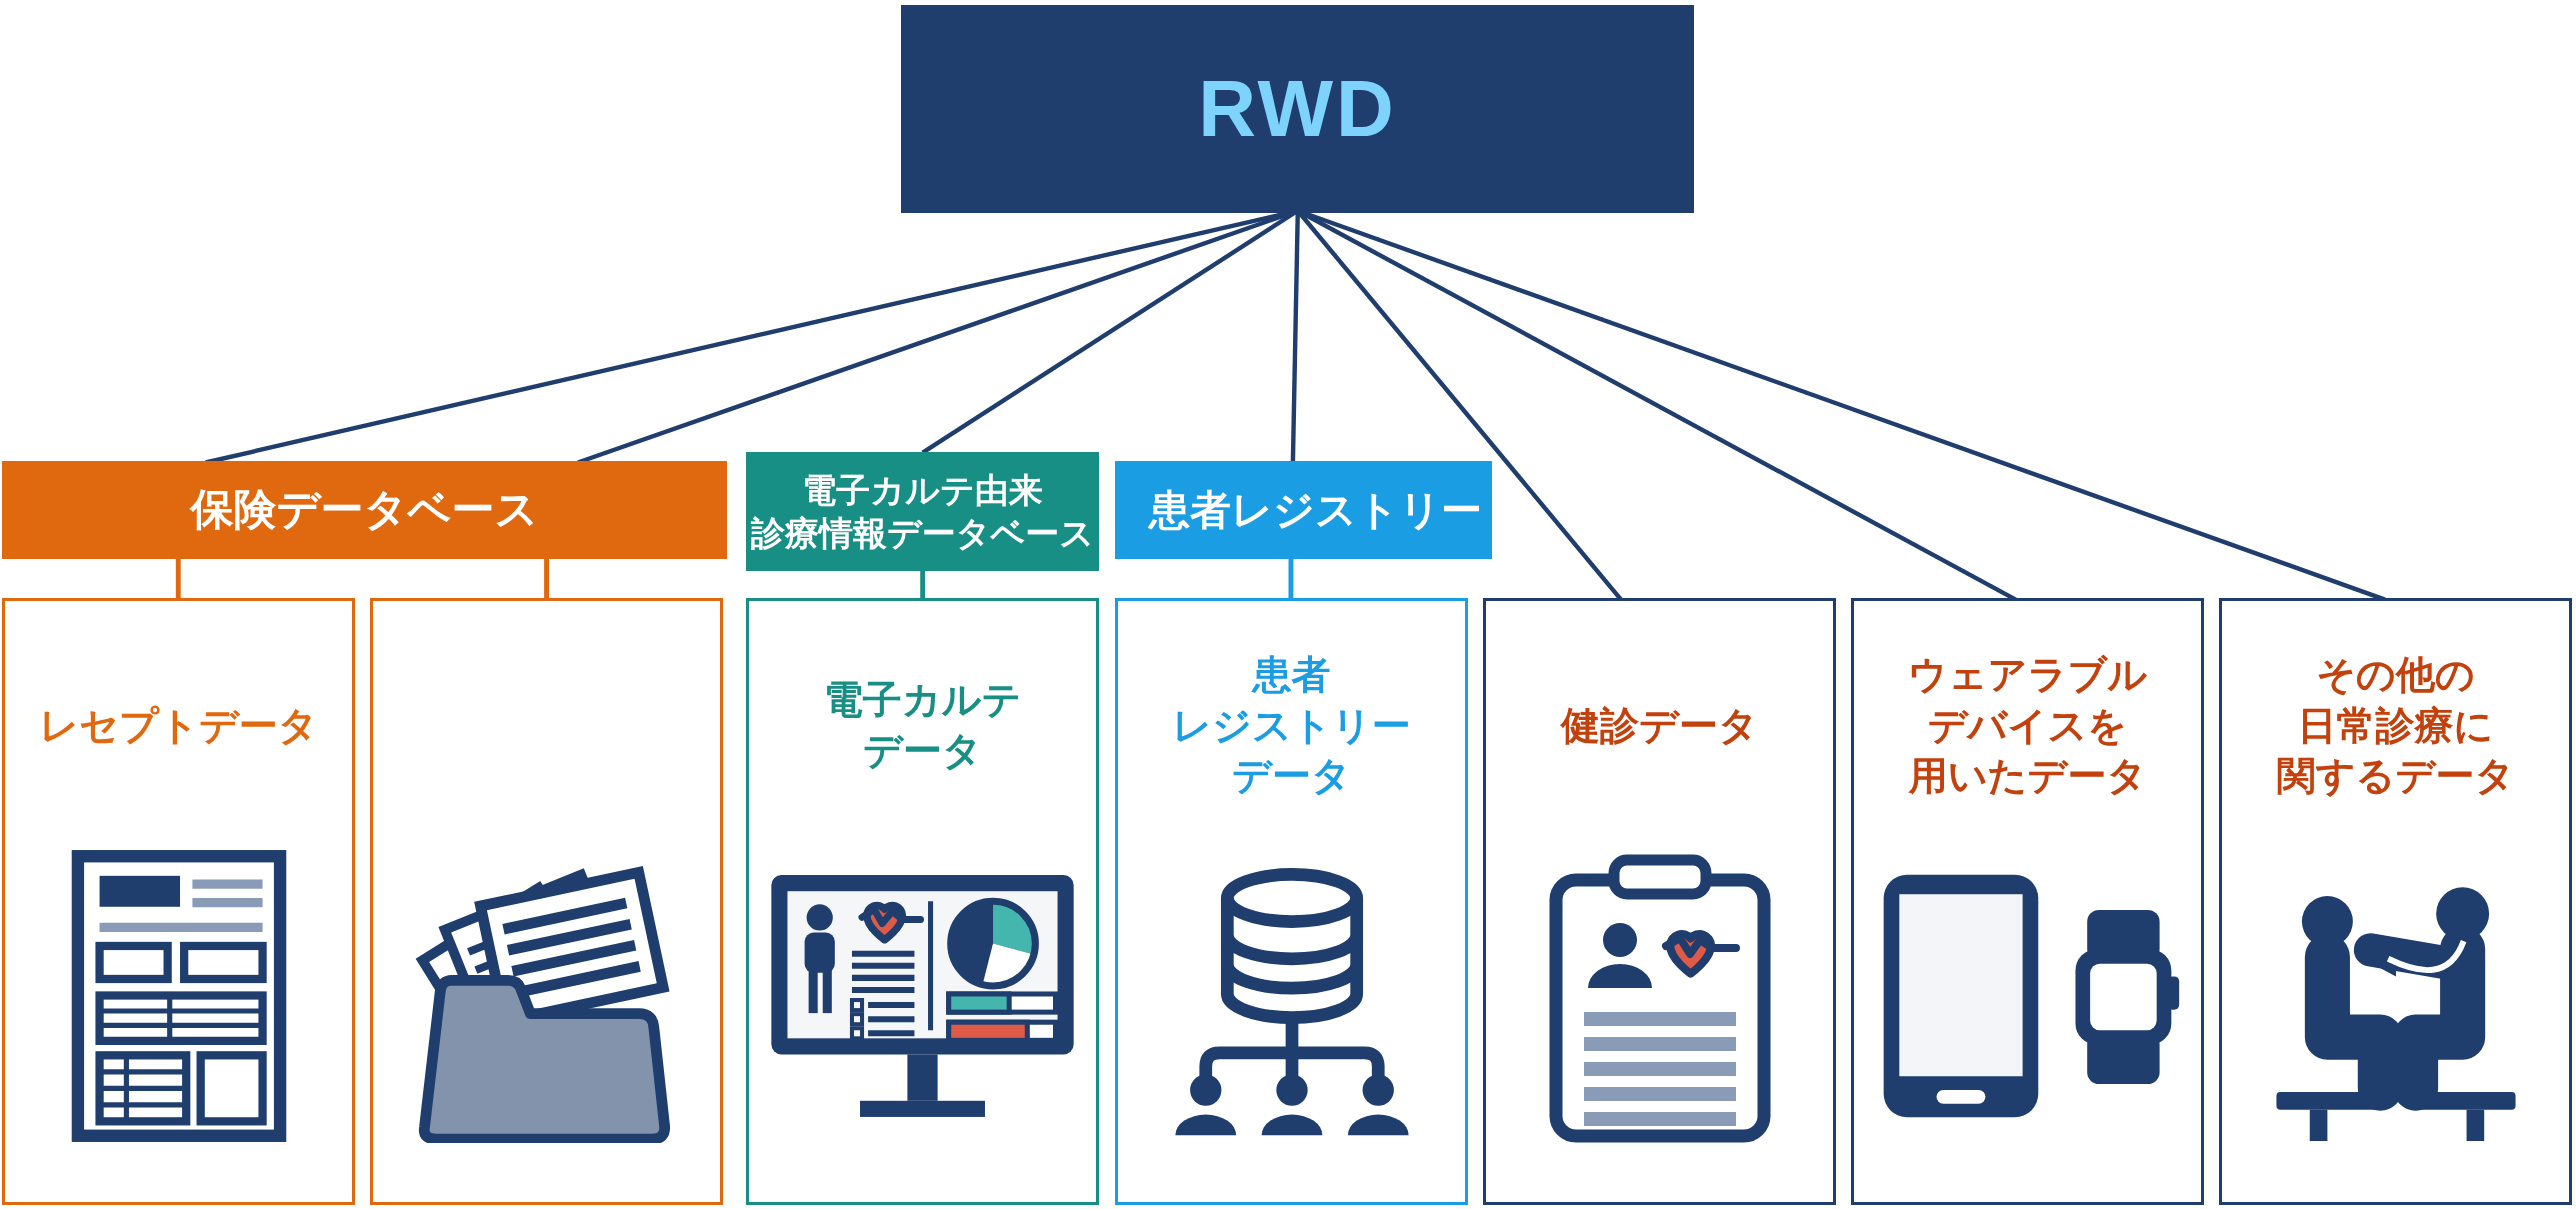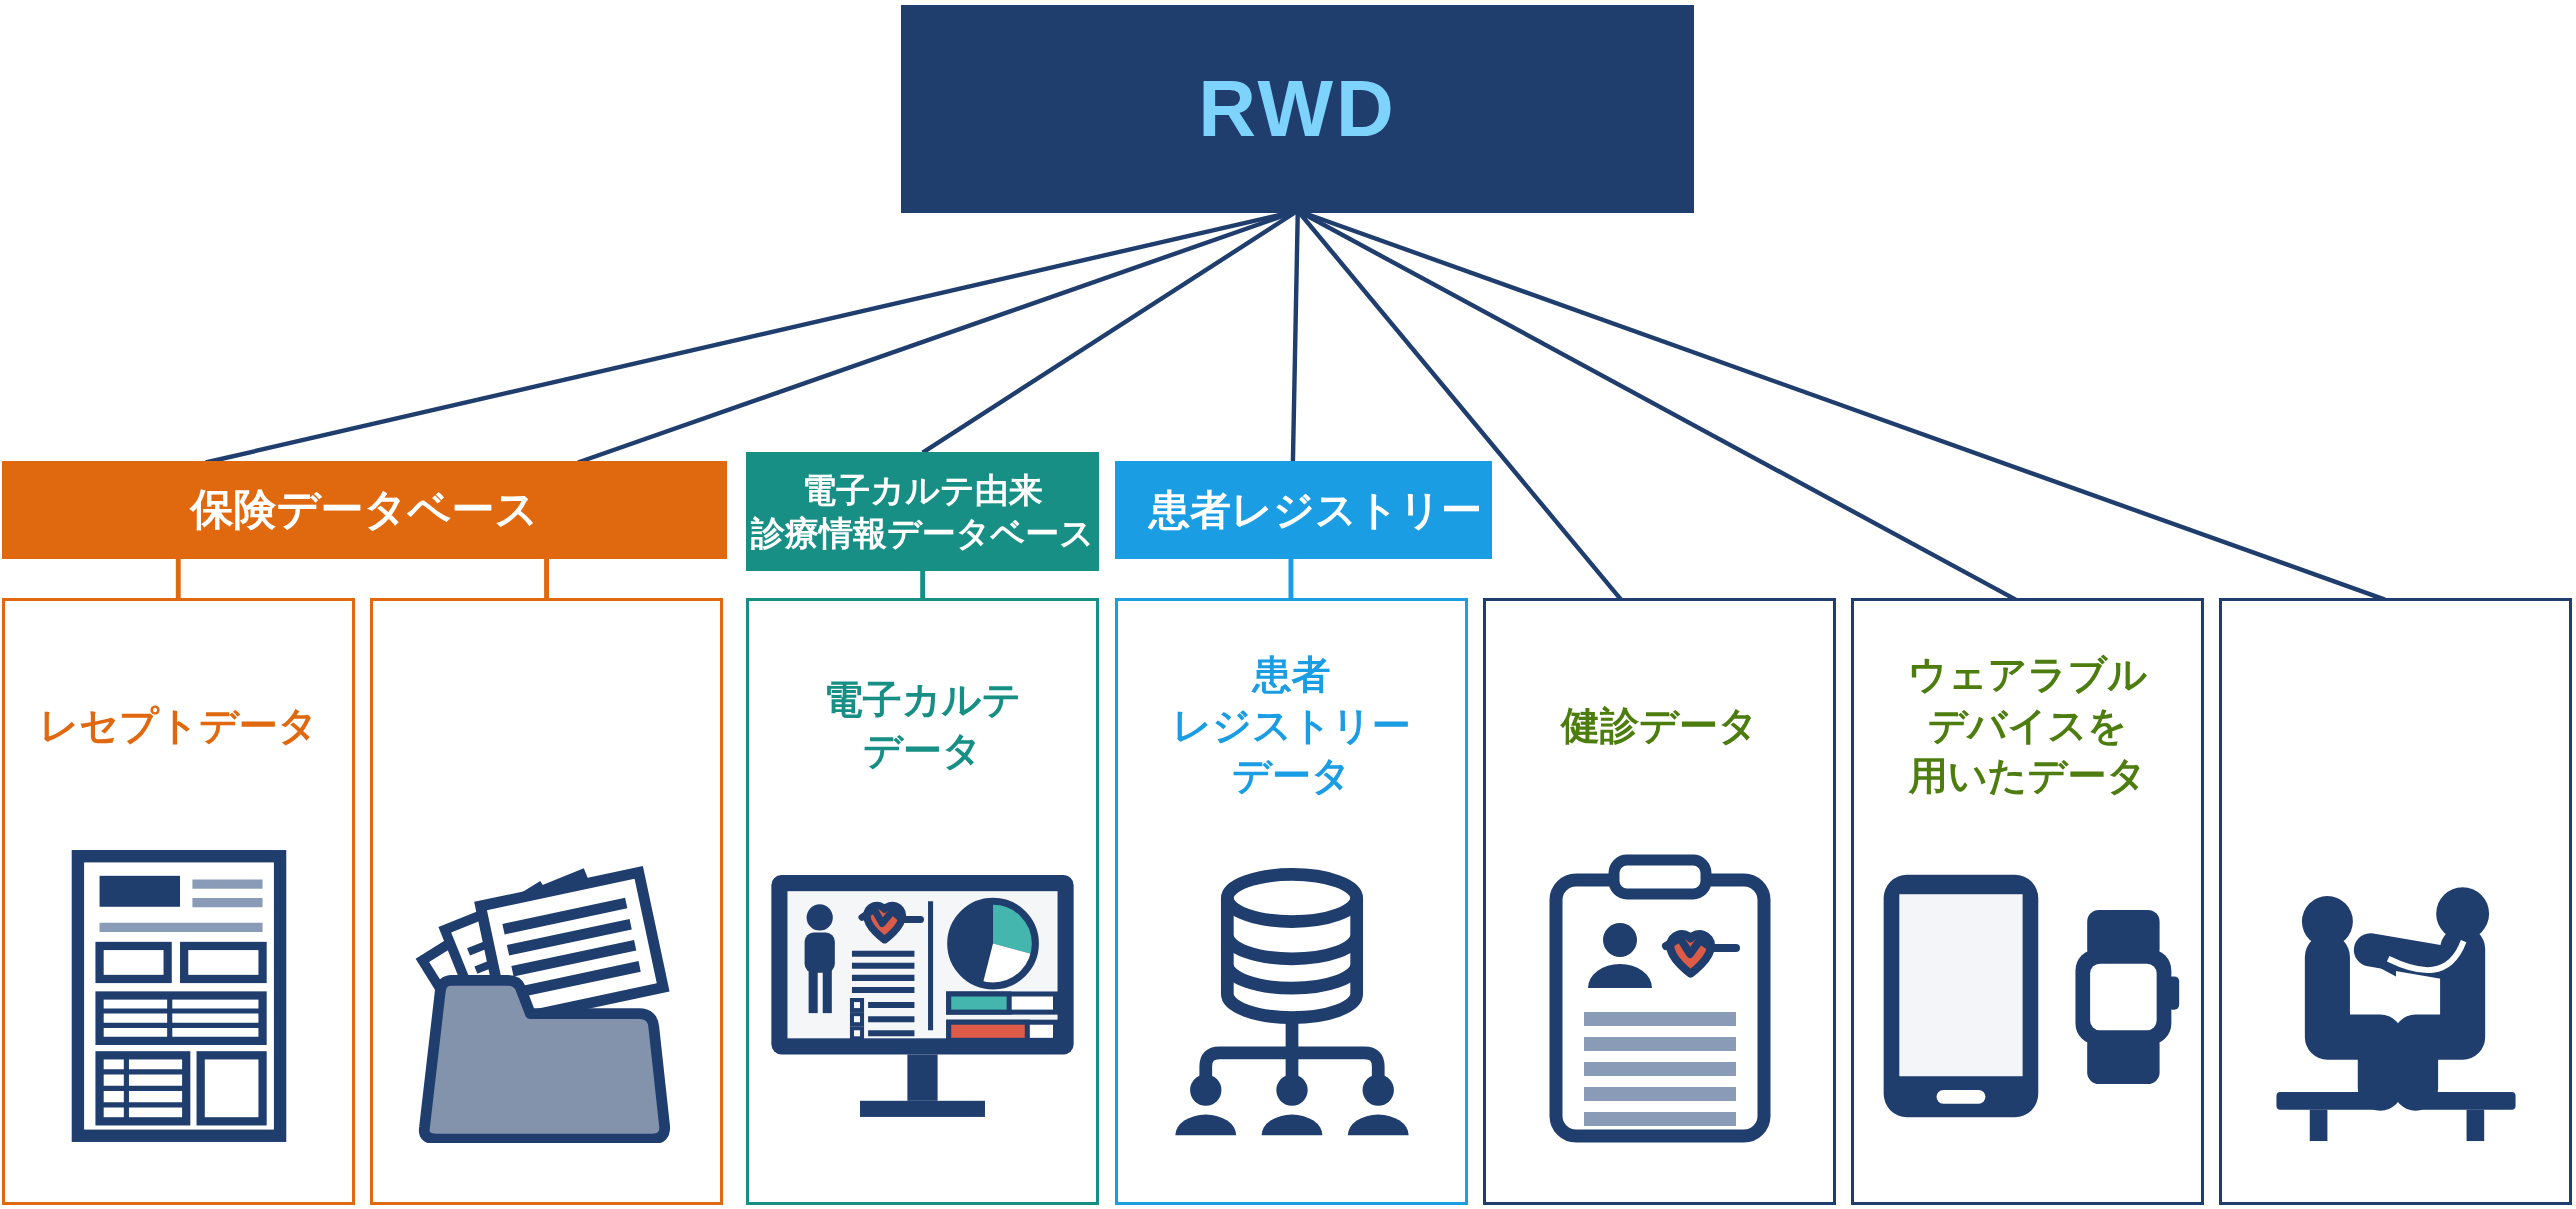--- a/index.html
+++ b/index.html
@@ -15,21 +15,21 @@
   #hdr-emr{left:746px;top:452px;width:353px;height:119px;background:#188F85;font-size:34px;line-height:1.25;}
   #hdr-registry{left:1115px;top:461px;width:353px;height:98px;background:#1B9DE4;font-size:41px;padding-left:24px;}
   .box{position:absolute;top:598px;width:353px;height:607px;background:#fff;
        border:3.9px solid #1F3E6E;box-sizing:border-box;z-index:1;}
   .box.c-orange{border-color:#E0690F;} .box.c-teal{border-color:#188F85;}
   .box.c-blue{border-color:#1B9DE4;}  .box.c-navy{border-color:#1F3E6E;}
   .box-label{position:absolute;left:0;right:0;top:24.5px;height:201px;display:flex;
              align-items:center;justify-content:center;font-size:39px;font-weight:700;
              line-height:1.3;text-align:center;white-space:pre-line;}
   .c-orange .box-label{color:#E0690F;} .c-teal .box-label{color:#188F85;}
-  .c-blue .box-label{color:#1B9DE4;}   .c-navy .box-label{color:#4d7c0f;}
+  .c-blue .box-label{color:#1B9DE4;}   .c-navy .box-label{color:#c2410c;}
   .box-icon{position:absolute;left:0;right:0;top:223px;height:343px;display:flex;
             align-items:center;justify-content:center;}
   .b1{left:2px;}.b2{left:370px;}.b3{left:746px;}.b4{left:1115px;}
   .b5{left:1483px;}.b6{left:1851px;}.b7{left:2219px;}
 </style>
 </head>
 <body>
 
 <div id="stage">
 
@@ -236,20 +236,23 @@
         <rect x="226" y="52" width="74" height="52" rx="12" fill="#1F3E6E"></rect>
         <rect x="226" y="178" width="74" height="52" rx="12" fill="#1F3E6E"></rect>
         <rect x="308" y="120" width="12" height="34" rx="5" fill="#1F3E6E"></rect>
         <rect x="214" y="92" width="98" height="98" rx="22" fill="#1F3E6E"></rect>
         <rect x="229" y="107" width="68" height="68" rx="10" fill="#fff"></rect>
       </svg>
     </div>
   </div>
 
   <div class="box c-navy b7">
+    <div class="box-label">その他の
+日常診療に
+関するデータ</div>
     <div class="box-icon">
       <svg width="294" height="294" viewBox="0 0 300 300">
         <circle cx="80" cy="74" r="26" fill="#1F3E6E"></circle>
         <path d="M80,110 L80,192 L134,192 L134,244" fill="none" stroke="#1F3E6E" stroke-width="46" stroke-linejoin="round" stroke-linecap="round"></path>
         <rect x="28" y="248" width="104" height="18" rx="4" fill="#1F3E6E"></rect>
         <rect x="62" y="266" width="18" height="32" fill="#1F3E6E"></rect>
         <circle cx="218" cy="66" r="27" fill="#1F3E6E"></circle>
         <path d="M218,102 L218,192 L170,192 L170,244" fill="none" stroke="#1F3E6E" stroke-width="46" stroke-linejoin="round" stroke-linecap="round"></path>
         <path d="M212,118 L124,103" stroke="#1F3E6E" stroke-width="34" stroke-linecap="round"></path>
         <path d="M150,96 L116,112 L150,130 Z" fill="#1F3E6E"></path>

